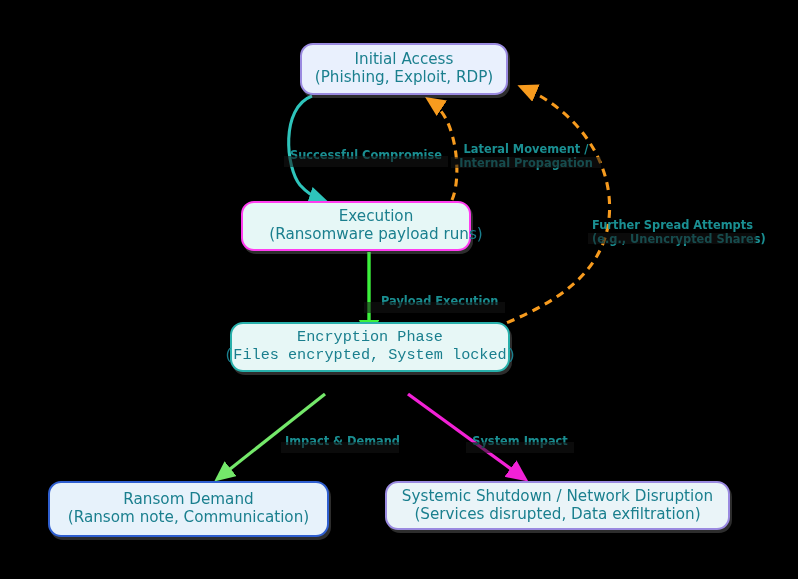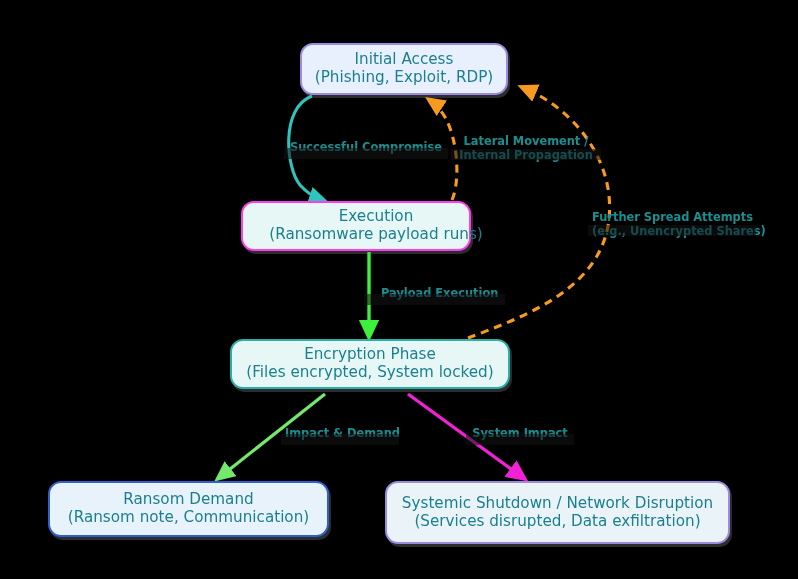--- a/index.html
+++ b/index.html
@@ -47,45 +47,47 @@
     background: #e9f0fd;
     border-color: #9a8ae0;
   }
   #node-execution {
     left: 241px; top: 201px; width: 230px; height: 50px;
     background: #e6f7f6;
     border-color: #ff3df0;
     padding-left: 40px;
   }
   #node-encryption {
-    left: 230px; top: 339px; width: 280px; height: 50px;
+    left: 230px; top: 322px; width: 280px; height: 50px;
     background: #e7f7f6;
     border-color: #28b0ab;
+    font-family: Liberation Mono, monospace;
   }
   #node-ransom-demand {
     left: 48px; top: 481px; width: 281px; height: 56px;
     background: #e7f2fb;
     border-color: #2f5fd0;
   }
   #node-systemic-shutdown {
-    left: 385px; top: 481px; width: 345px; height: 63px;
+    left: 385px; top: 481px; width: 345px; height: 49px;
     background: #eaf4f8;
     border-color: #9a8ae0;
   }
 
   .edge-label {
     position: absolute;
     color: #1a8f92;
     font-size: 11.4px;
     font-weight: bold;
     line-height: 1.22;
     text-align: center;
     white-space: nowrap;
     z-index: 6;
     background: rgba(0,0,0,0.0);
+    margin-top: 8px;
   }
   .edge-label .lbl-ln { display: block; }
   
   .edge-label.banded::after {
     content: "";
     position: absolute;
     left: -4px;
     right: -4px;
     top: 50%;
     height: 11px;

